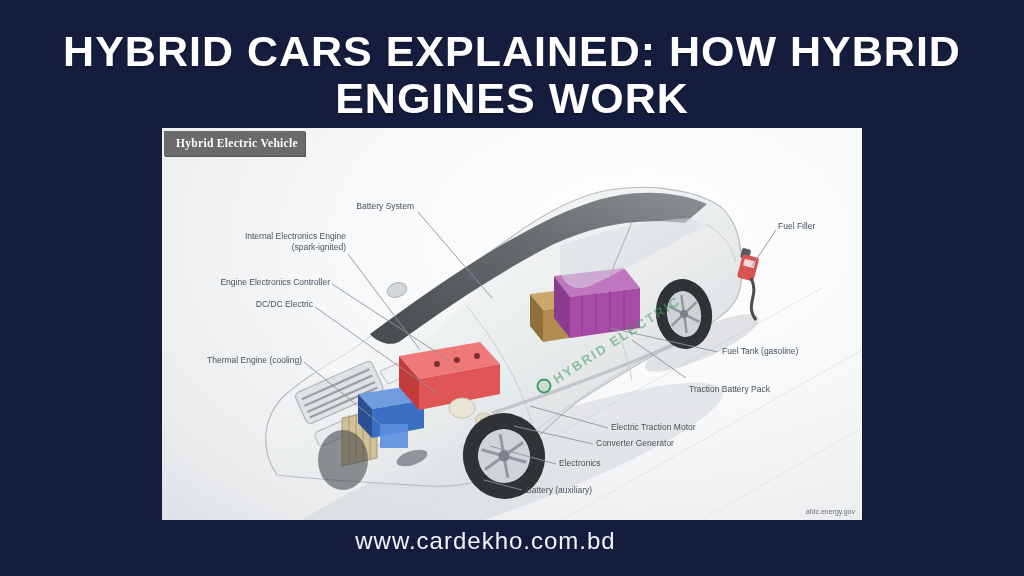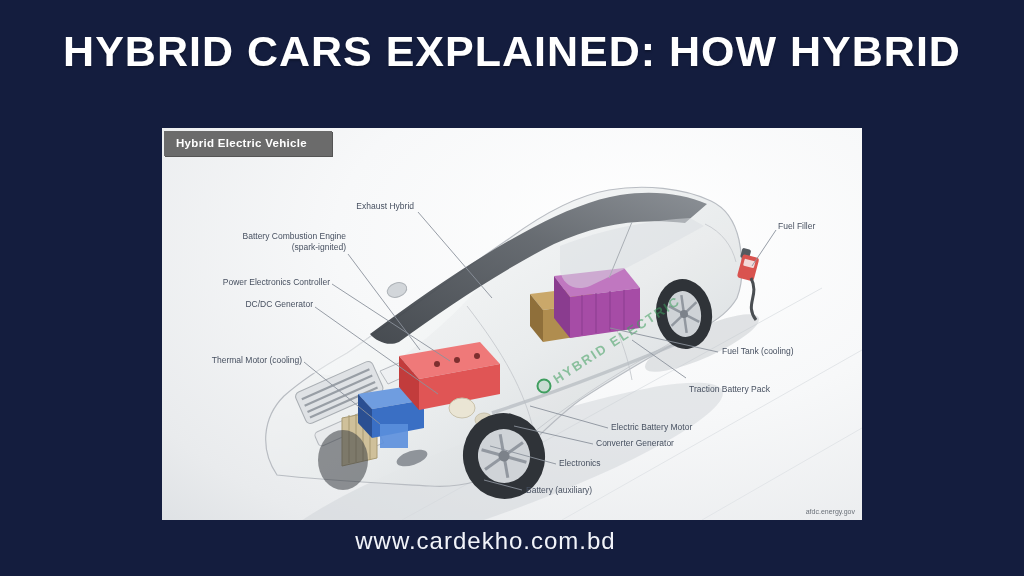--- a/index.html
+++ b/index.html
@@ -16,44 +16,46 @@
     text-shadow:0 2px 2px rgba(0,0,0,.25);
   }
   
   .diagram{
     position:absolute;left:162px;top:128px;width:700px;height:392px;
     background:radial-gradient(ellipse at 68% 28%, #ffffff 0%, #f7f8f9 45%, #e9ebed 85%, #dfe2e5 100%);
     overflow:hidden;
   }
   .diagram svg{position:absolute;left:0;top:0;}
   .hev-tag{
-    position:absolute;left:2px;top:3px;width:168px;height:25px;box-sizing:border-box;
+    position:absolute;left:2px;top:3px;width:141px;height:25px;box-sizing:border-box;
     background:#6b6b6b;color:#ffffff;font-weight:bold;font-size:11.5px;
     line-height:25px;padding-left:12px;letter-spacing:.3px;
     box-shadow:1px 1px 0 #545454;
+    font-family:Liberation Serif, serif;
   }
   .lbl{
     position:absolute;font-size:8.5px;color:#475060;white-space:nowrap;
     line-height:11px;
   }
   .lbl.r{text-align:right;}
   .attrib{
     position:absolute;right:7px;bottom:5px;font-size:7px;color:#6a7078;
   }
   
   .site-url{
     position:absolute;top:527px;left:0;width:971px;text-align:center;
     color:#f2f4fa;font-size:24px;letter-spacing:1px;font-weight:400;
   }
 </style>
 </head>
 <body>
 
 <div class="headline">
   <div>HYBRID CARS EXPLAINED: HOW HYBRID</div>
+  <div>ENGINES WORK</div>
 </div>
 
 <div class="diagram">
 
   <svg width="700" height="392" viewBox="0 0 700 392">
     <defs>
       <linearGradient id="bodyGrad" x1="0" y1="0" x2="1" y2="1">
         <stop offset="0" stop-color="#ffffff"></stop>
         <stop offset="0.55" stop-color="#e9eced"></stop>
         <stop offset="1" stop-color="#ced2d6"></stop>
@@ -221,32 +223,32 @@
       <line x1="431" y1="316" x2="352" y2="298"></line>
       <line x1="394" y1="336" x2="328" y2="318"></line>
       <line x1="360" y1="362" x2="322" y2="352"></line>
     </g>
   </svg>
 
   <div class="hev-tag">
     <span>Hybrid Electric Vehicle</span>
   </div>
 
-  <div class="lbl r" style="right:448px;top:73px">Exhaust Hybrid</div>
+  <div class="lbl r" style="right:448px;top:73px">Battery System</div>
   <div class="lbl r" style="right:516px;top:103px">
-    <div>Battery Combustion Engine</div>
+    <div>Internal Electronics Engine</div>
     <div>(spark-ignited)</div>
   </div>
-  <div class="lbl r" style="right:532px;top:149px">Power Electronics Controller</div>
-  <div class="lbl r" style="right:549px;top:171px">DC/DC Generator</div>
-  <div class="lbl r" style="right:560px;top:227px">Thermal Motor (cooling)</div>
+  <div class="lbl r" style="right:532px;top:149px">Engine Electronics Controller</div>
+  <div class="lbl r" style="right:549px;top:171px">DC/DC Electric</div>
+  <div class="lbl r" style="right:560px;top:227px">Thermal Engine (cooling)</div>
   <div class="lbl" style="left:616px;top:93px">Fuel Filler</div>
-  <div class="lbl" style="left:560px;top:218px">Fuel Tank (cooling)</div>
+  <div class="lbl" style="left:560px;top:218px">Fuel Tank (gasoline)</div>
   <div class="lbl" style="left:527px;top:256px">Traction Battery Pack</div>
-  <div class="lbl" style="left:449px;top:294px">Electric Battery Motor</div>
+  <div class="lbl" style="left:449px;top:294px">Electric Traction Motor</div>
   <div class="lbl" style="left:434px;top:310px">Converter Generator</div>
   <div class="lbl" style="left:397px;top:330px">Electronics</div>
   <div class="lbl" style="left:364px;top:357px">Battery (auxiliary)</div>
 
   <div class="attrib">afdc.energy.gov</div>
 </div>
 
 <div class="site-url">www.cardekho.com.bd</div>
 
 </body></html>

